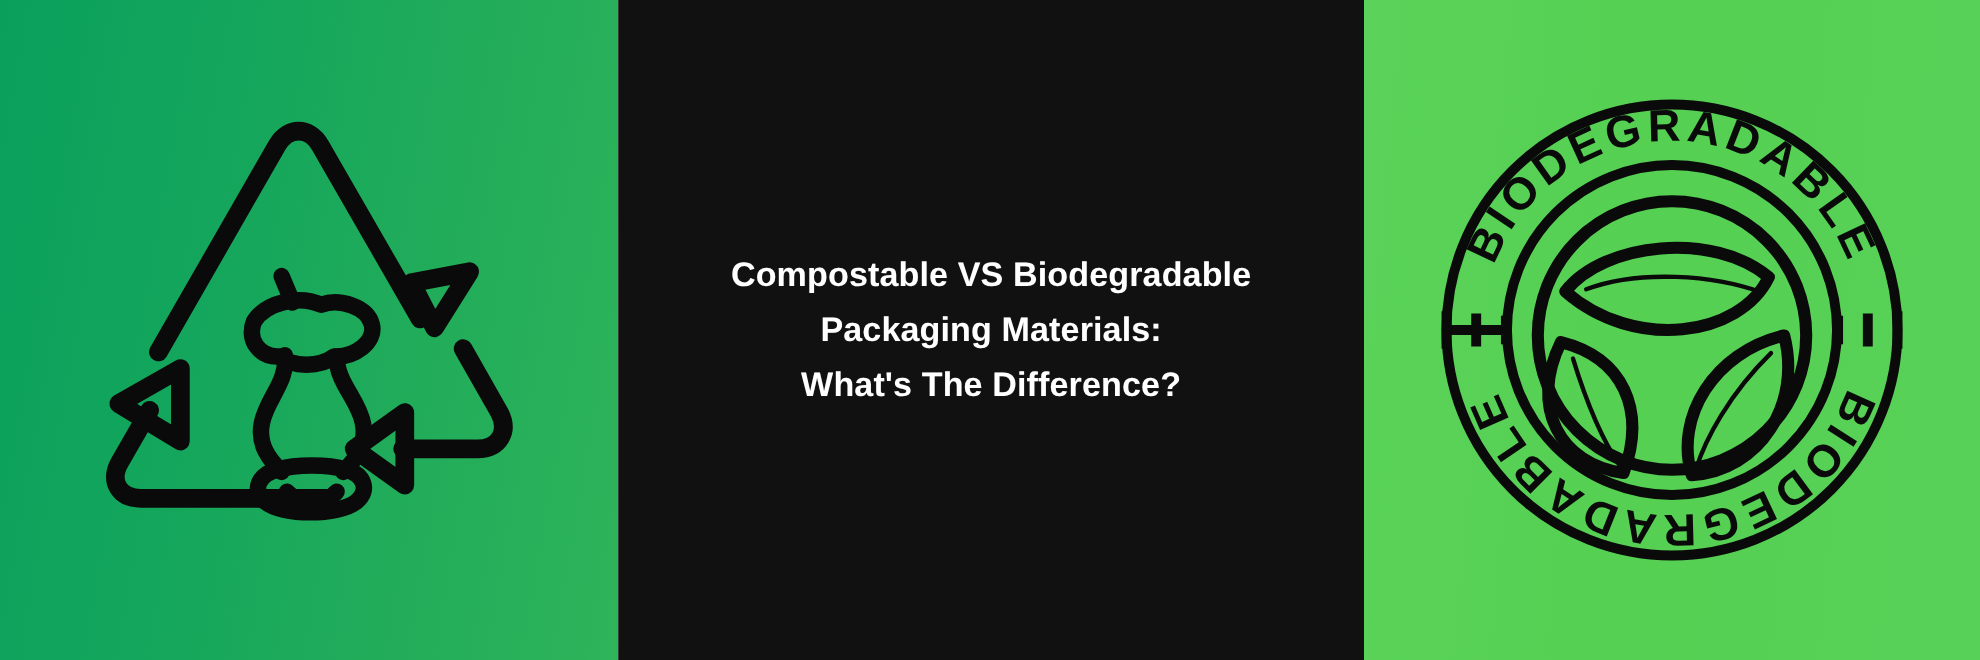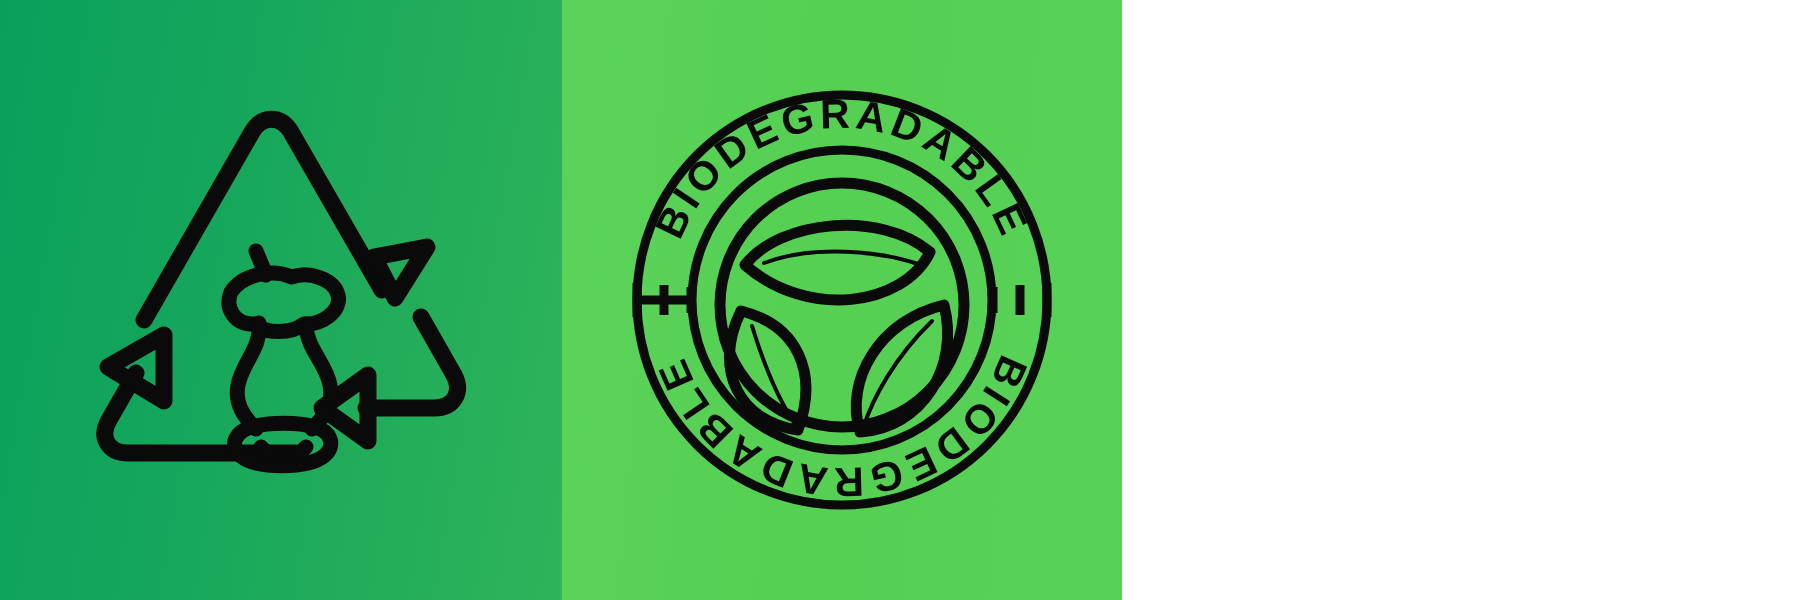--- a/index.html
+++ b/index.html
@@ -132,20 +132,27 @@
                  C170 346 162 360 175 371
                  C190 384 242 384 258 371
                  C271 360 264 346 249 342
                  C232 337 203 337 186 342 Z"></path>
 
         <path d="M195 362 C205 374 230 374 240 362"></path>
       </g>
     </svg>
   </div>
 
+  <div class="panel-center">
+    <h1 class="headline">
+      <span class="ln">Compostable VS Biodegradable</span>
+      <span class="ln">Packaging Materials:</span>
+      <span class="ln">What's The Difference?</span>
+    </h1>
+  </div>
 
   <div class="panel-right">
     <svg class="stamp-wrap" viewBox="0 0 460 460">
       <defs>
         <path id="arcTop" d="M 230,230 m -172,0 a 172,172 0 0 1 344,0" fill="none"></path>
         <path id="arcBottom" d="M 230,230 m 168,0 a 168,168 0 0 1 -336,0" fill="none"></path>
       </defs>
 
       <circle cx="230" cy="230" r="205" fill="none" stroke="#0a0a0a" stroke-width="9"></circle>
 

